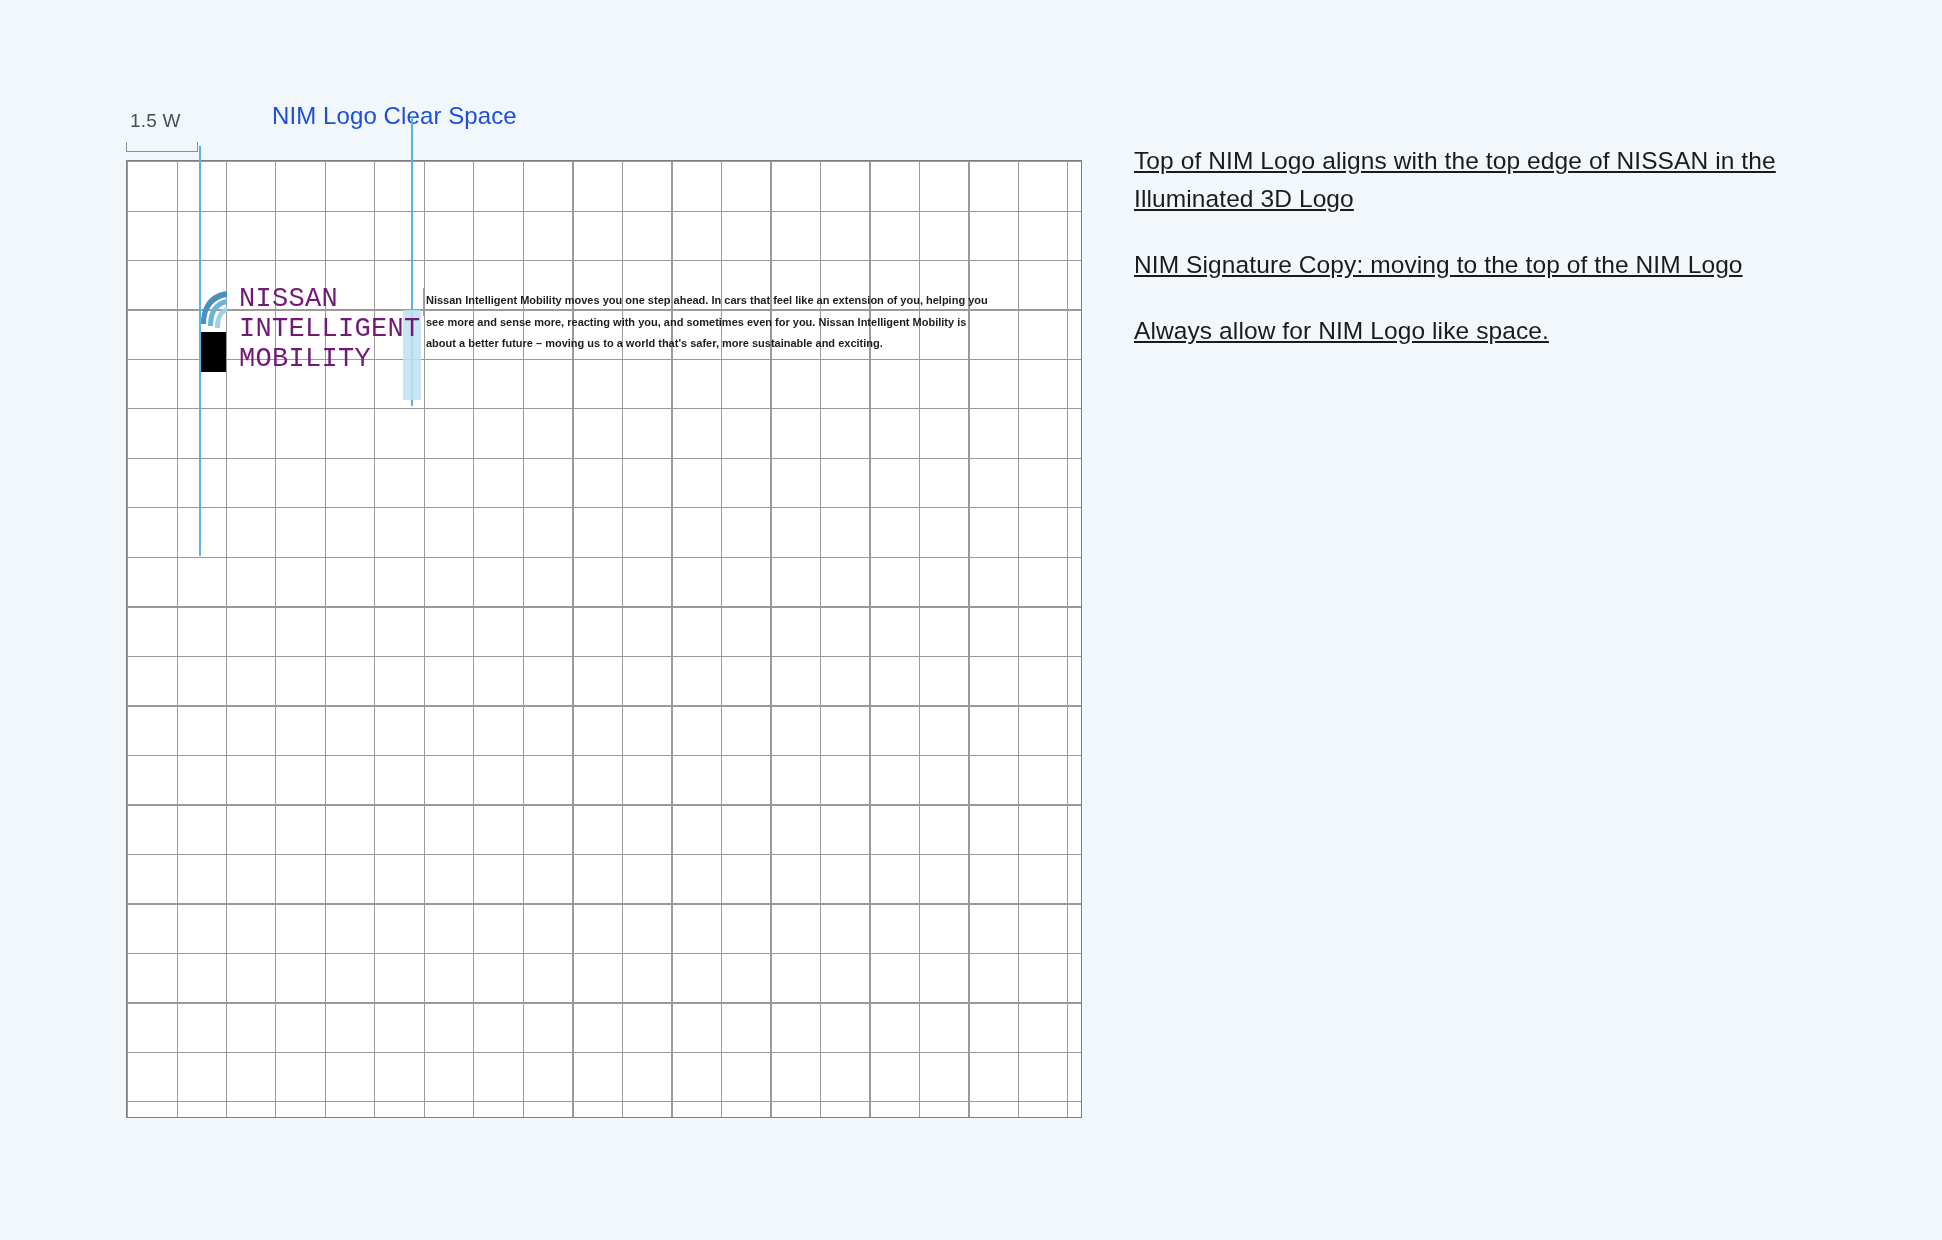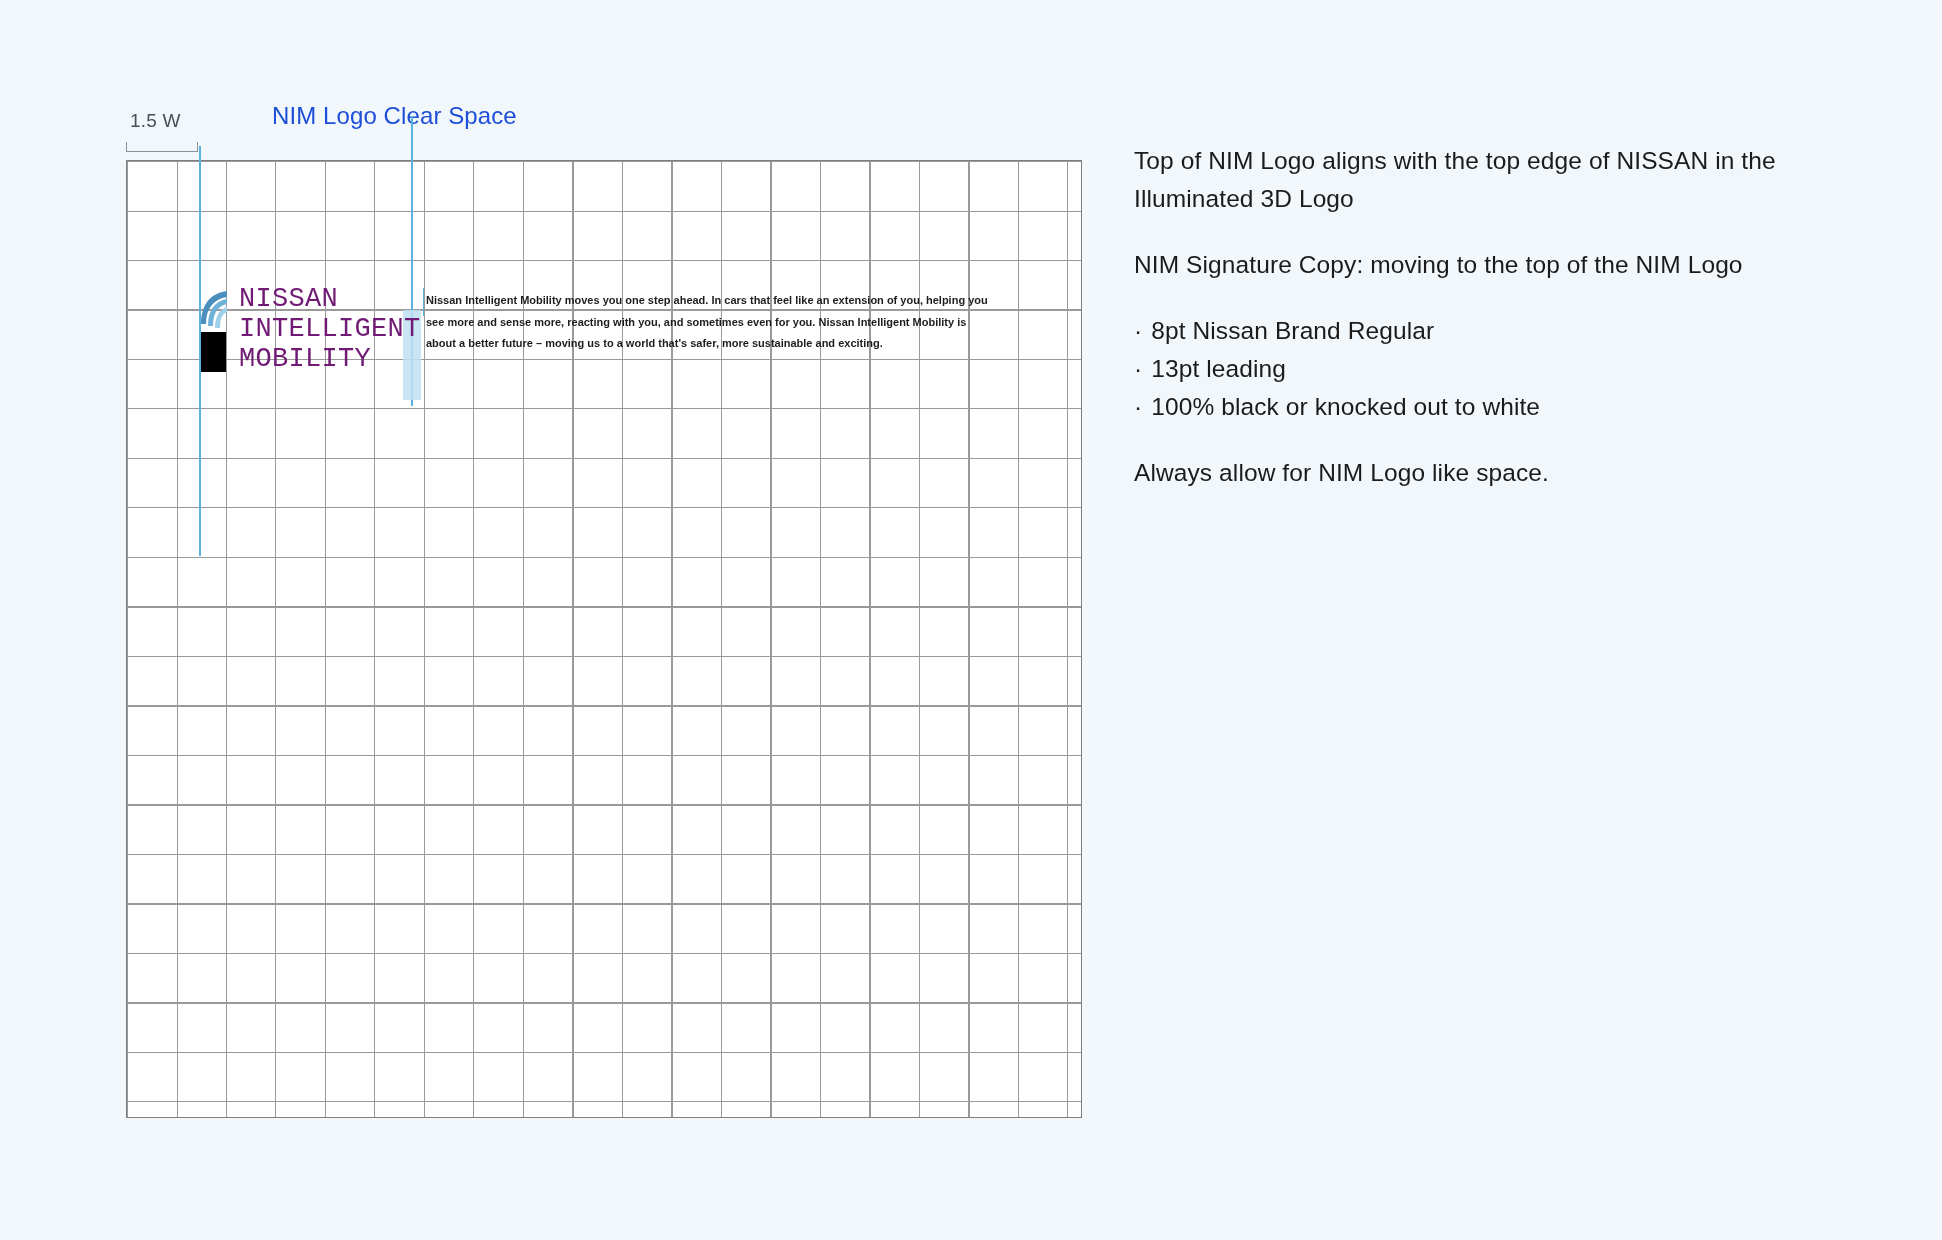--- a/index.html
+++ b/index.html
@@ -148,20 +148,21 @@
     background: #5ab2e0;
   }
 
   
   #notes {
     position: absolute;
     left: 1134px;
     top: 142px;
     width: 700px;
     color: #1b1b1b;
+    text-decoration: underline;
   }
   #notes p {
     margin: 0 0 28px 0;
     font-size: 24.5px;
     line-height: 38px;
     letter-spacing: .1px;
   }
   #notes ul {
     margin: 0 0 28px 0;
     padding: 0;
@@ -210,19 +211,14 @@
     </div>
   </div>
 
   <div id="copy-tick"></div>
   <div id="signature-copy">Nissan Intelligent Mobility moves you one step ahead. In cars that feel like an extension of you, helping you see more and sense more, reacting with you, and sometimes even for you. Nissan Intelligent Mobility is about a better future – moving us to a world that's safer, more sustainable and exciting.</div>
 </div>
 
 <div id="notes">
   <p>Top of NIM Logo aligns with the top edge of NISSAN in the Illuminated 3D Logo</p>
   <p>NIM Signature Copy: moving to the top of the NIM Logo</p>
-  <ul>
-    <li>8pt Nissan Brand Regular</li>
-    <li>13pt leading</li>
-    <li>100% black or knocked out to white</li>
-  </ul>
   <p>Always allow for NIM Logo like space.</p>
 </div>
 
 </body></html>

